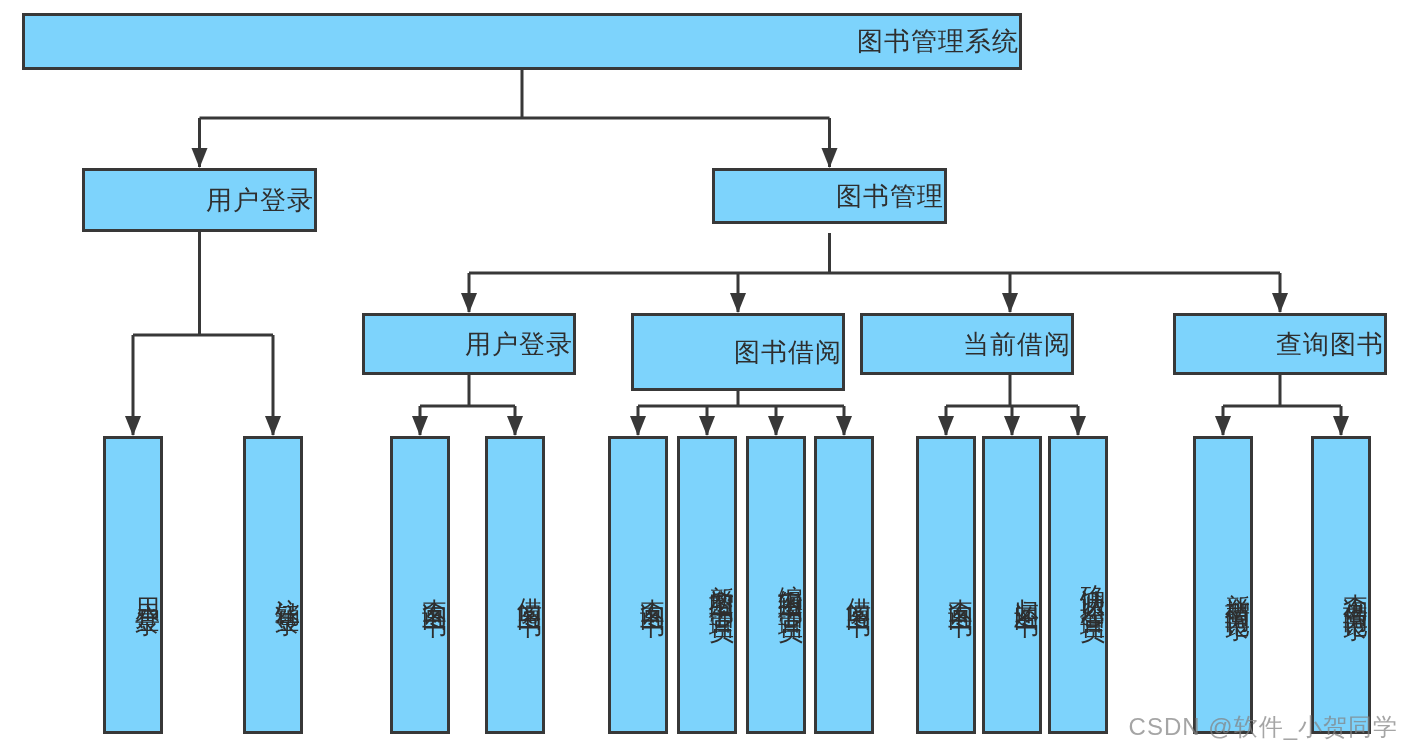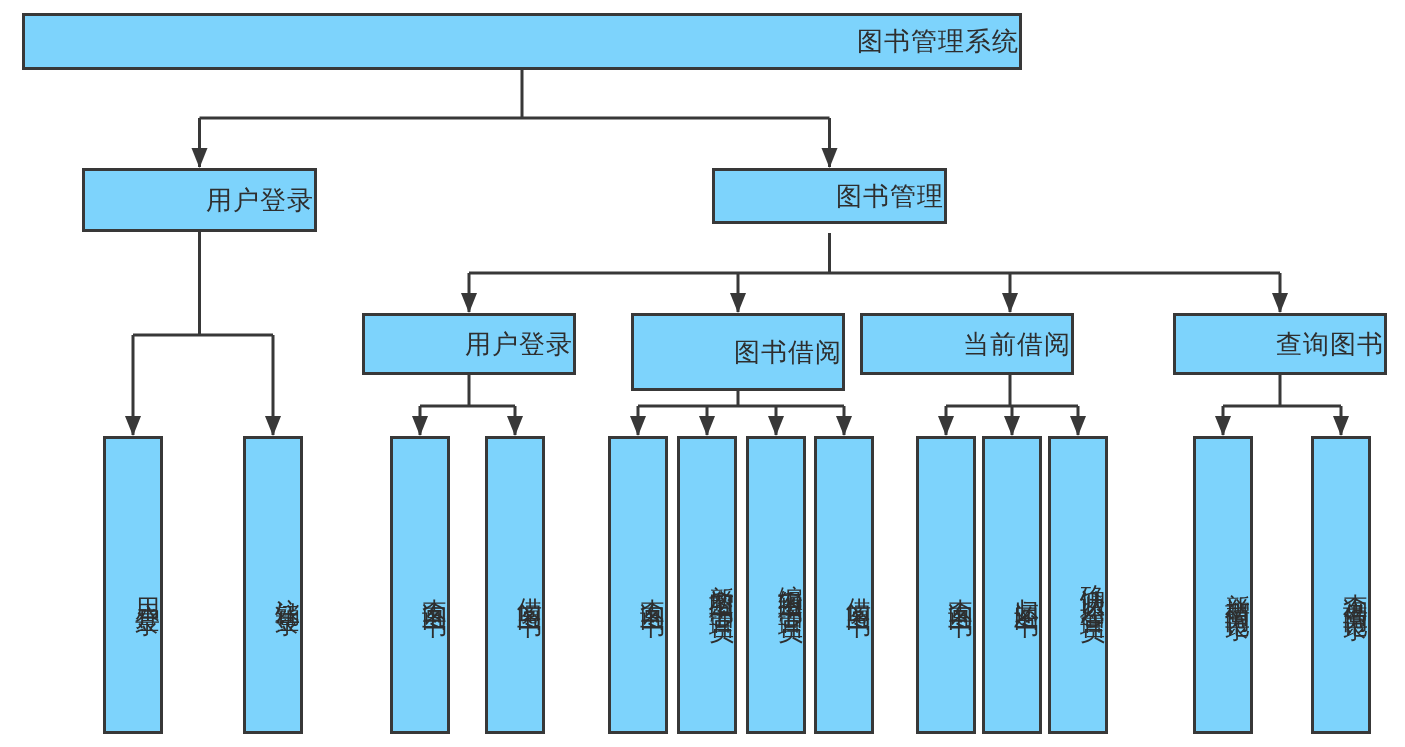--- a/index.html
+++ b/index.html
@@ -152,14 +152,15 @@
     <span class="label">确认归还（管理员）</span>
   </div>
 
   <div class="node v" style="left:1193px; top:436px; width:60px; height:298px;">
     <span class="label">新增借阅记录</span>
   </div>
   <div class="node v" style="left:1311px; top:436px; width:60px; height:298px;">
     <span class="label">查询借阅记录</span>
   </div>
 
+  <div class="watermark">CSDN @软件_小贺同学</div>
 
 </div>
 
 </body></html>

